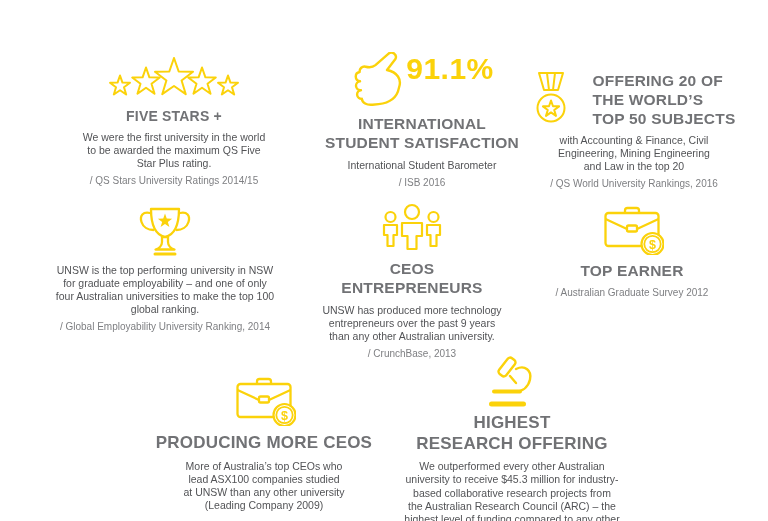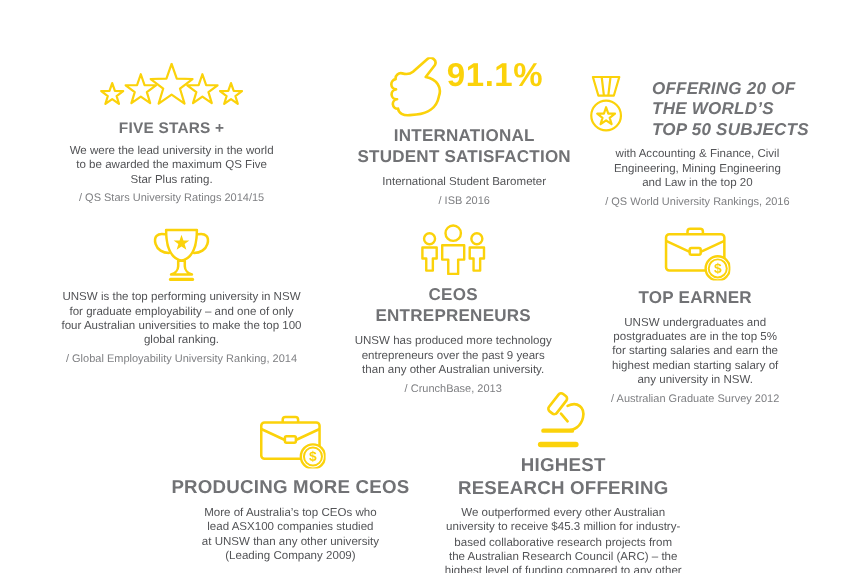--- a/index.html
+++ b/index.html
@@ -12,26 +12,26 @@
   .iconwrap{display:flex;justify-content:center;align-items:flex-end;margin-bottom:7px;}
   .icon{color:var(--accent-yellow);display:block;}
   .title{
     white-space:pre-line;font-weight:bold;color:var(--heading-gray);
     font-size:15.5px;line-height:1.22;letter-spacing:.2px;margin:0 0 6px;
   }
   .body{white-space:pre-line;color:var(--body-gray);font-size:10.5px;line-height:1.24;margin:0 0 5px;}
   .source{color:var(--source-gray);font-size:10px;line-height:1.2;margin:0;}
   .stat{font-size:30px;font-weight:bold;color:var(--accent-yellow);letter-spacing:.5px;}
   .row{display:flex;justify-content:center;}
-  .c1{left:36px;top:57px;width:240px;}
+  .c1{left:54px;top:57px;width:240px;}
   .c1 .title{font-size:14px;}
   .c2{left:308px;top:52px;width:228px;}
   .c2 .row{align-items:flex-start;margin-bottom:7px;}
   .c3{left:520px;top:68px;width:228px;}
-  .c3 .row{align-items:flex-start;gap:24px;margin-bottom:5px;font-style:italic;}
+  .c3 .row{align-items:center;gap:24px;margin-bottom:5px;}
   .c3 .title{text-align:left;margin:4px 0 0;}
   .c4{left:40px;top:203px;width:250px;}
   .c5{left:300px;top:203px;width:224px;}
   .c6{left:518px;top:203px;width:228px;}
   .c7{left:146px;top:374px;width:236px;}
   .c8{left:390px;top:356px;width:244px;}
   .c7 .title,.c8 .title{font-size:17px;}
   svg text{font-family:"Liberation Sans","DejaVu Sans",sans-serif;}
 </style>
 </head>
@@ -51,21 +51,21 @@
         <g fill="none" stroke="currentColor" stroke-width="2" stroke-linejoin="round">
           <use href="#star" transform="translate(12,29) scale(10.5)"></use>
           <use href="#star" transform="translate(38,25) scale(14.5)"></use>
           <use href="#star" transform="translate(66,21) scale(20)"></use>
           <use href="#star" transform="translate(94,25) scale(14.5)"></use>
           <use href="#star" transform="translate(120,29) scale(10.5)"></use>
         </g>
       </svg>
     </div>
     <h3 class="title">FIVE STARS +</h3>
-    <p class="body">We were the lead university in the world
+    <p class="body">We were the first university in the world
 to be awarded the maximum QS Five
 Star Plus rating.</p>
     <p class="source">/ QS Stars University Ratings 2014/15</p>
   </div>
 
   <div class="card c2">
     <div class="row">
       <svg class="icon" width="56" height="56" viewBox="0 0 56 56">
         <g transform="rotate(-6 28 28)">
           <path fill="none" stroke="currentColor" stroke-width="2.4" stroke-linejoin="round" stroke-linecap="round" d="M41,3 a4.5,4.5 0 0 1 6.5,6 L38,19 C48,22 52,30 48,38 C45,48 36,52 26,52 L20,52 C14,52 10,49 10,45 a4.3,4.3 0 0 1 0,-8.6 a4.5,4.5 0 0 1 0,-9 a4.7,4.7 0 0 1 0.6,-9.3 a4.8,4.8 0 0 1 6.5,-4.6 C20,14.6 24,15 27,13 z"></path>
@@ -148,25 +148,20 @@
           <rect x="5.5" y="10" width="53" height="33" rx="3"></rect>
           <path d="M5.5,16 L27,26 M58.5,16 L37,26"></path>
           <rect x="27" y="22.5" width="10" height="6" rx="1.5"></rect>
         </g>
         <circle cx="52.5" cy="41" r="11" fill="#fff" stroke="currentColor" stroke-width="2.2"></circle>
         <circle cx="52.5" cy="41" r="8.2" fill="none" stroke="currentColor" stroke-width="1.8"></circle>
         <text x="52.5" y="45.5" font-size="12.5" font-weight="bold" fill="currentColor" text-anchor="middle">$</text>
       </svg>
     </div>
     <h3 class="title">TOP EARNER</h3>
-    <p class="body">UNSW undergraduates and
-postgraduates are in the top 5%
-for starting salaries and earn the
-highest median starting salary of
-any university in NSW.</p>
     <p class="source">/ Australian Graduate Survey 2012</p>
   </div>
 
   <div class="card c7">
     <div class="iconwrap">
       <svg class="icon" width="64" height="52" viewBox="0 0 64 52">
         <g fill="none" stroke="currentColor" stroke-width="2.3" stroke-linejoin="round">
           <path d="M25,10 v-2.5 a2.5,2.5 0 0 1 2.5,-2.5 h9 a2.5,2.5 0 0 1 2.5,2.5 v2.5"></path>
           <rect x="5.5" y="10" width="53" height="33" rx="3"></rect>
           <path d="M5.5,16 L27,26 M58.5,16 L37,26"></path>

